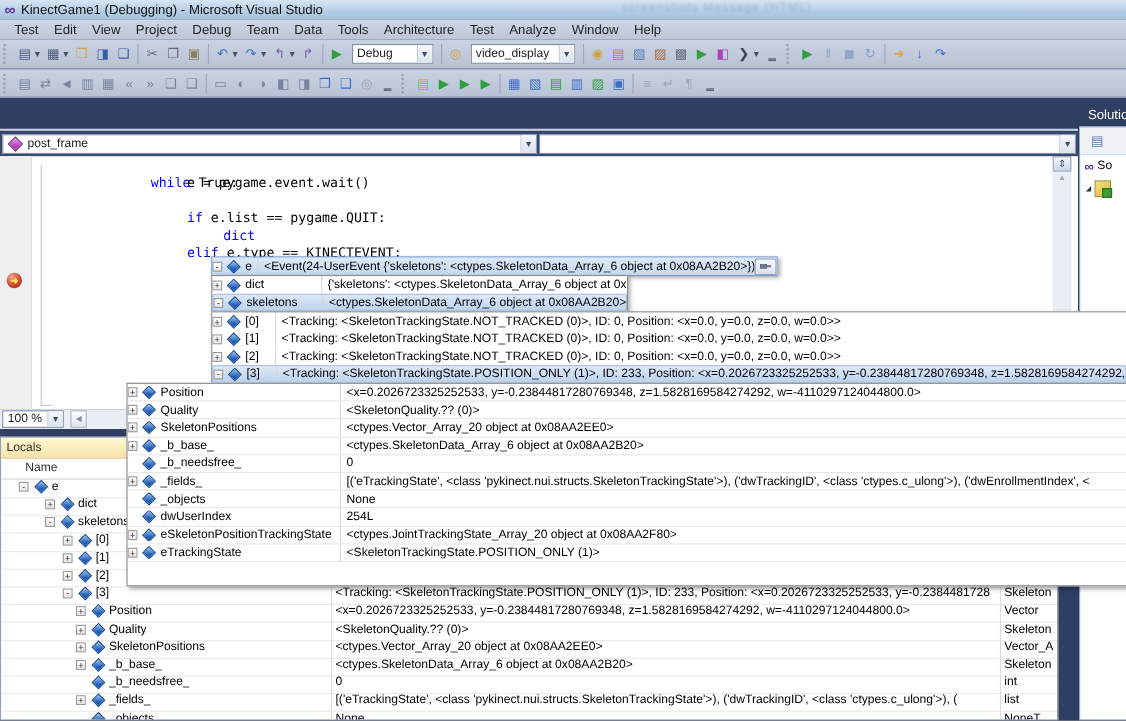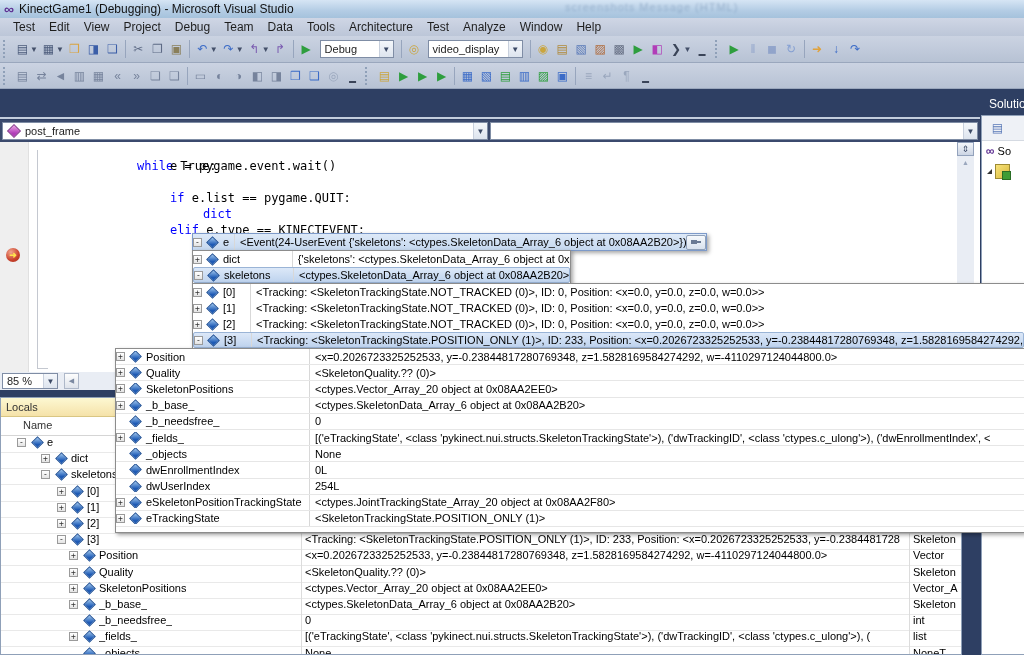--- a/index.html
+++ b/index.html
@@ -276,21 +276,21 @@
         <div class="code-line" style="top: 96px; left: 174px;"><span class="tok-com"># p</span></div>
         <div class="code-line" style="top: 112px; left: 174px;"><span class="tok-kw">pass</span></div>
       </div>
   </div>
   <div id="v-scroll">
     <div id="v-split">⇕</div>
     <div id="v-up">▲</div>
   </div>
   <div id="zoomrow">
     <div id="zoom-combo" class="combo">
-      <span>85 %</span>
+      <span>100 %</span>
       <span class="arrow">▼</span>
     </div>
     <div id="hs-left">◀</div>
   </div>
 
   <div id="locals">
     <div id="locals-caption">
       <span>Locals</span>
     </div>
     <div id="locals-header">
@@ -568,29 +568,20 @@
           <span class="p-dia"></span>
           <span class="pname">_objects</span>
         </div>
         <span class="vline"></span>
         <span class="pval">None</span>
       </div>
       <div class="prow" style="height: 15.2px;">
         <div class="dname">
           <span class="p-exp" style="visibility: hidden;"></span>
           <span class="p-dia"></span>
-          <span class="pname">dwEnrollmentIndex</span>
-        </div>
-        <span class="vline"></span>
-        <span class="pval">0L</span>
-      </div>
-      <div class="prow" style="height: 15.2px;">
-        <div class="dname">
-          <span class="p-exp" style="visibility: hidden;"></span>
-          <span class="p-dia"></span>
           <span class="pname">dwUserIndex</span>
         </div>
         <span class="vline"></span>
         <span class="pval">254L</span>
       </div>
       <div class="prow" style="height: 15.2px;">
         <div class="dname">
           <span class="p-exp">+</span>
           <span class="p-dia"></span>
           <span class="pname">eSkeletonPositionTrackingState</span>

